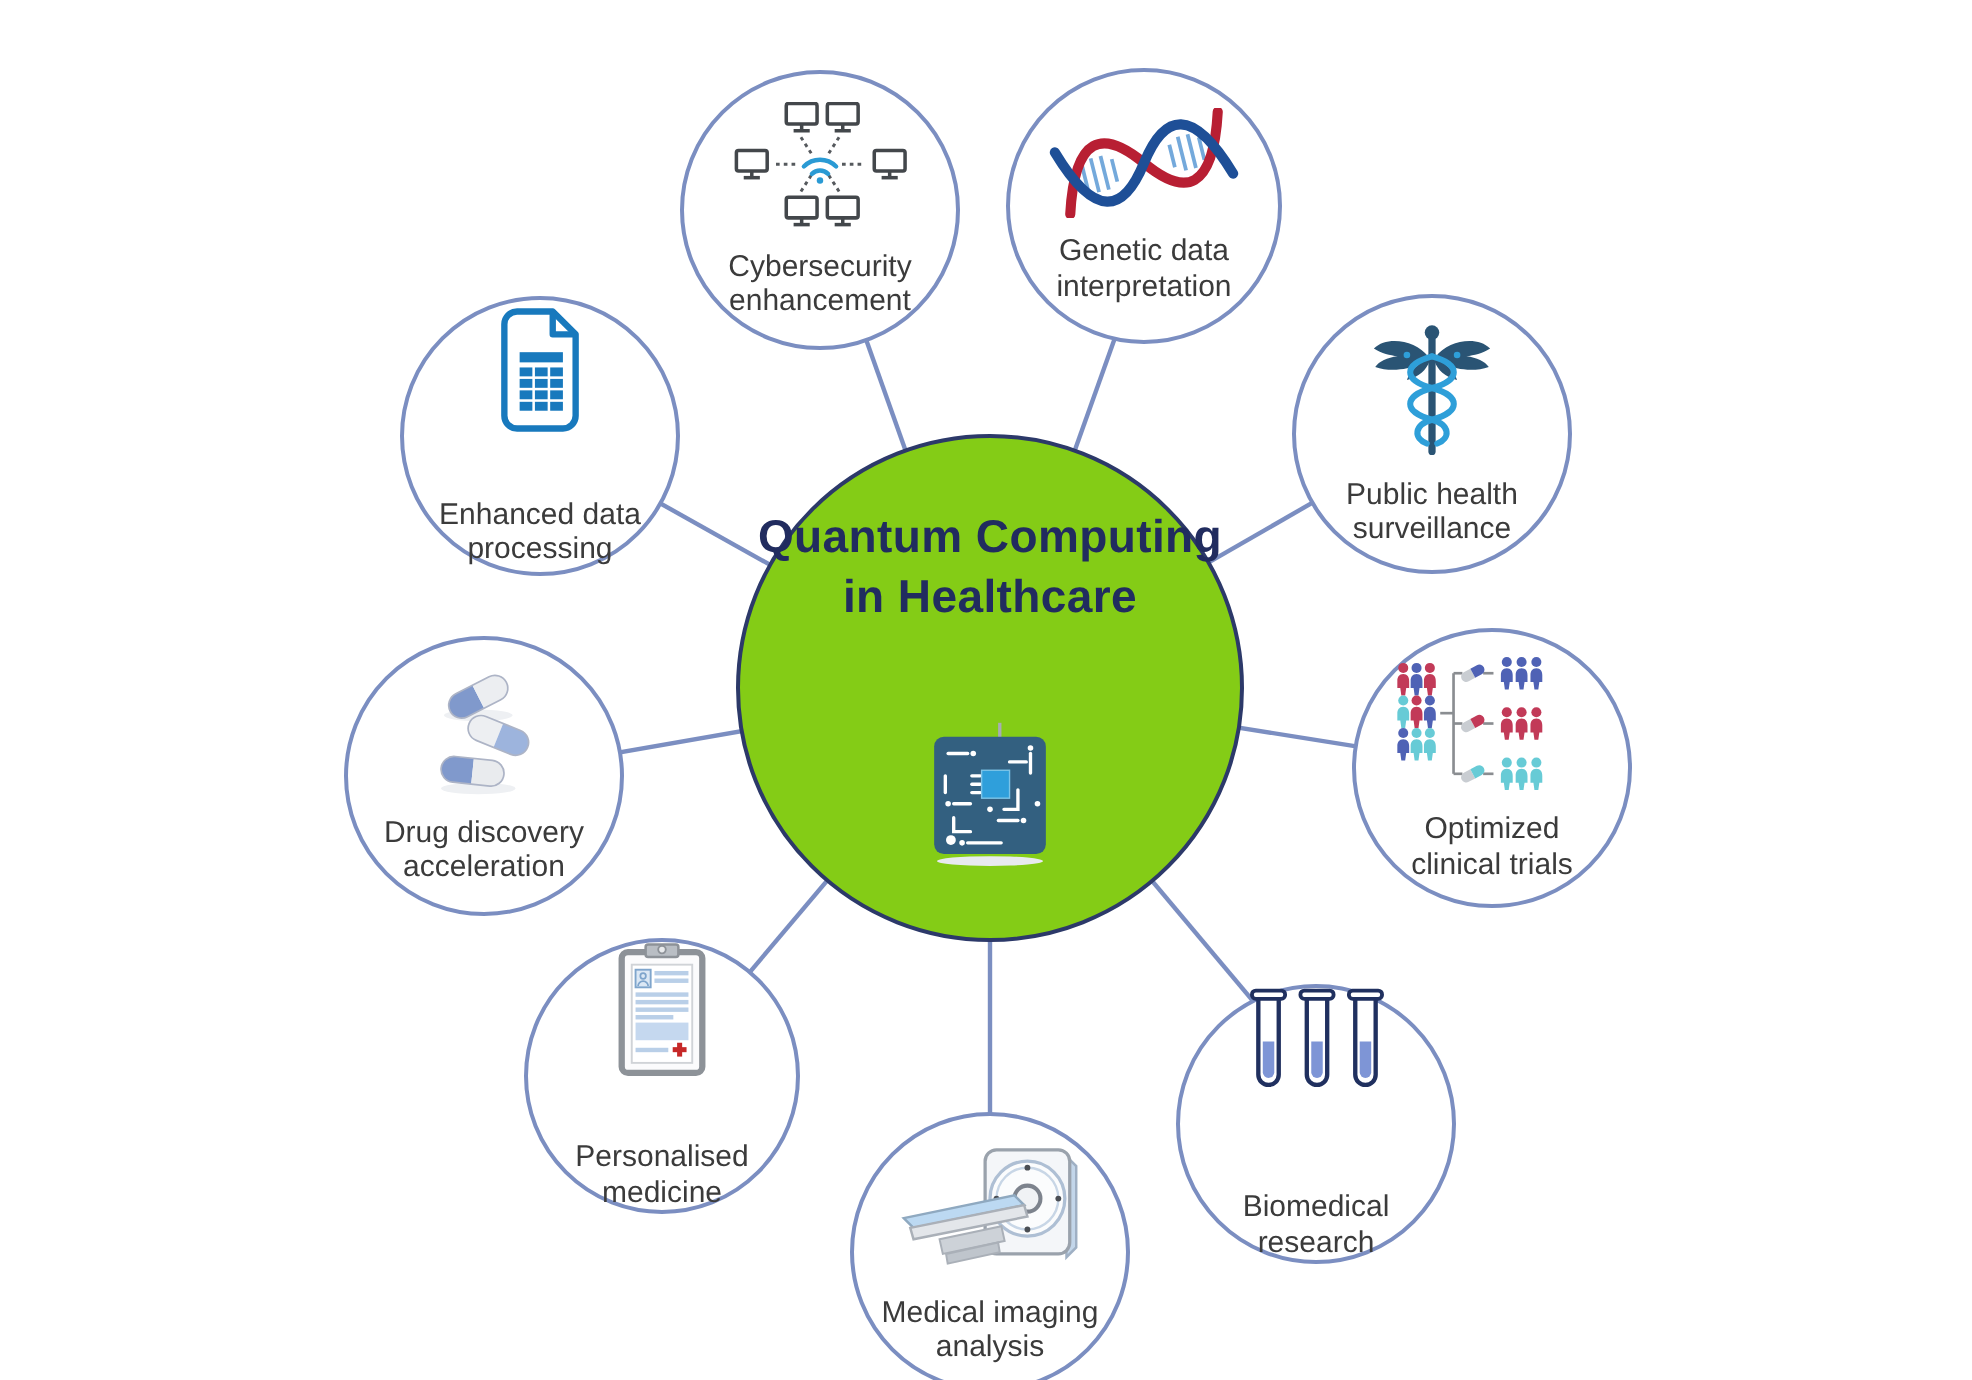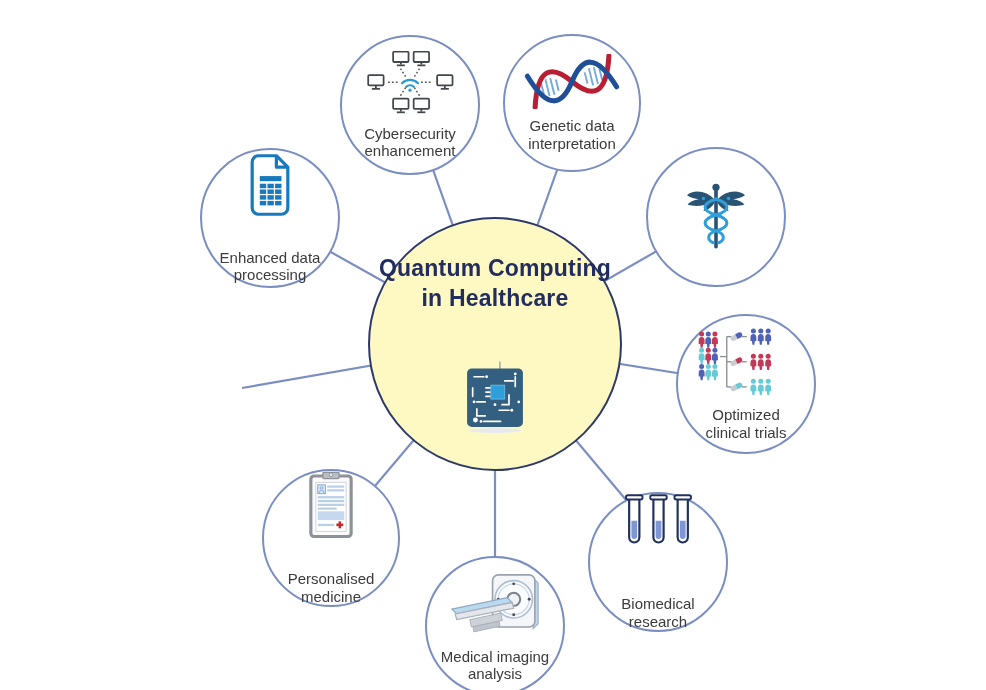--- a/index.html
+++ b/index.html
@@ -8,21 +8,21 @@
     font-family:"Liberation Sans",sans-serif;
   }
   .wires{position:absolute;left:0;top:0;}
   .wires line{stroke:#7b8ec1;stroke-width:2.2;}
   .node{
     position:absolute;border-radius:50%;box-sizing:border-box;
     display:flex;flex-direction:column;align-items:center;justify-content:center;
     text-align:center;
   }
   .sat{background:#ffffff;border:2px solid #7b8ec1;}
-  .hub{background:#fef9c3;border:2.5px solid #2c3969;gap:29px;}
+  .hub{background:#84cc16;border:2.5px solid #2c3969;gap:29px;}
   .hub-title{
     font-size:23px;font-weight:bold;color:#212c5f;line-height:1.28;
     white-space:pre-line;letter-spacing:.2px;
   }
   .hub .icon{margin-top:18px;}
   .label{
     font-size:15px;color:#3b3b3b;line-height:1.16;white-space:pre-line;margin-top:8px;
   }
   
   .hub{left:368px;top:217px;width:254px;height:254px;}
@@ -151,20 +151,22 @@
       <line x1="48" y1="13" x2="48" y2="98" stroke="#2a5474" stroke-width="5.5" stroke-linecap="round"></line>
       <use href="#cad-wing" fill="#2a5474"></use>
       <use href="#cad-wing" fill="#2a5474" transform="matrix(-1,0,0,1,96,0)"></use>
       <g fill="none" stroke="#2e9fd9" stroke-width="4.6" stroke-linecap="round">
         <path d="M48,26 C26,32 26,44 48,50 C70,56 70,68 48,74 C34,78 34,88 44,92"></path>
         <path d="M48,26 C70,32 70,44 48,50 C26,56 26,68 48,74 C62,78 62,88 52,92"></path>
       </g>
       <circle cx="29" cy="25" r="2.5" fill="#2e9fd9"></circle>
       <circle cx="67" cy="25" r="2.5" fill="#2e9fd9"></circle>
     </svg>
+    <div class="label">Public health
+surveillance</div>
   </div>
 
   <div class="node sat n4">
     <svg class="icon" viewBox="0 0 140 96" width="104" height="71">
       <defs>
         <g id="ct-per">
           <circle cx="4" cy="3.4" r="3.4"></circle>
           <path d="M4,7.6 C1.2,7.6 0,9.6 0,12.4 L0,17 L2,17 L2.7,22 L5.3,22 L6,17 L8,17 L8,12.4 C8,9.6 6.8,7.6 4,7.6 Z"></path>
         </g>
       </defs>
@@ -282,20 +284,43 @@
       <rect x="25" y="64" width="42" height="14" fill="#c5d8ef"></rect>
       <g fill="#c62828">
         <rect x="58" y="80" width="4" height="11"></rect>
           <rect x="54.5" y="83.5" width="11" height="4"></rect>
       </g>
     </svg>
     <div class="label">Personalised
 medicine</div>
   </div>
 
+  <div class="node sat n8">
+    <svg class="icon" viewBox="0 0 100 92" width="72" height="66">
+      <ellipse cx="46" cy="33" rx="24" ry="4" fill="#eef0f3"></ellipse>
+      <ellipse cx="46" cy="84" rx="26" ry="4" fill="#eef0f3"></ellipse>
+      <g transform="translate(46,20) rotate(-27)">
+        <path d="M0,-9 L-13,-9 A9,9 0 0 0 -13,9 L0,9 Z" fill="#8099cc"></path>
+        <path d="M0,-9 L13,-9 A9,9 0 0 1 13,9 L0,9 Z" fill="#eceef1"></path>
+        <rect x="-22" y="-9" width="44" height="18" rx="9" fill="none" stroke="#adb4c6" stroke-width="1.2"></rect>
+      </g>
+      <g transform="translate(60,47) rotate(22)">
+        <path d="M0,-9 L-13,-9 A9,9 0 0 0 -13,9 L0,9 Z" fill="#edeff2"></path>
+        <path d="M0,-9 L13,-9 A9,9 0 0 1 13,9 L0,9 Z" fill="#9db4dd"></path>
+        <rect x="-22" y="-9" width="44" height="18" rx="9" fill="none" stroke="#adb4c6" stroke-width="1.2"></rect>
+      </g>
+      <g transform="translate(42,72) rotate(6)">
+        <path d="M0,-9 L-13,-9 A9,9 0 0 0 -13,9 L0,9 Z" fill="#8099cc"></path>
+        <path d="M0,-9 L13,-9 A9,9 0 0 1 13,9 L0,9 Z" fill="#e9ebee"></path>
+        <rect x="-22" y="-9" width="44" height="18" rx="9" fill="none" stroke="#adb4c6" stroke-width="1.2"></rect>
+      </g>
+    </svg>
+    <div class="label">Drug discovery
+acceleration</div>
+  </div>
 
   <div class="node sat n9">
     <svg class="icon" viewBox="0 0 88 100" width="56" height="64">
       <path d="M26,4 H54 L72,22 V86 A10,10 0 0 1 62,96 H26 A10,10 0 0 1 16,86 V14 A10,10 0 0 1 26,4 Z" fill="#ffffff" stroke="#1879bd" stroke-width="5" stroke-linejoin="round"></path>
       <path d="M54,4 V22 H72" fill="none" stroke="#1879bd" stroke-width="5" stroke-linejoin="round"></path>
       <g fill="#1879bd">
         <rect x="28" y="36" width="34" height="8"></rect>
         <rect x="28" y="48" width="10" height="7"></rect>
           <rect x="40" y="48" width="10" height="7"></rect>
           <rect x="52" y="48" width="10" height="7"></rect>

